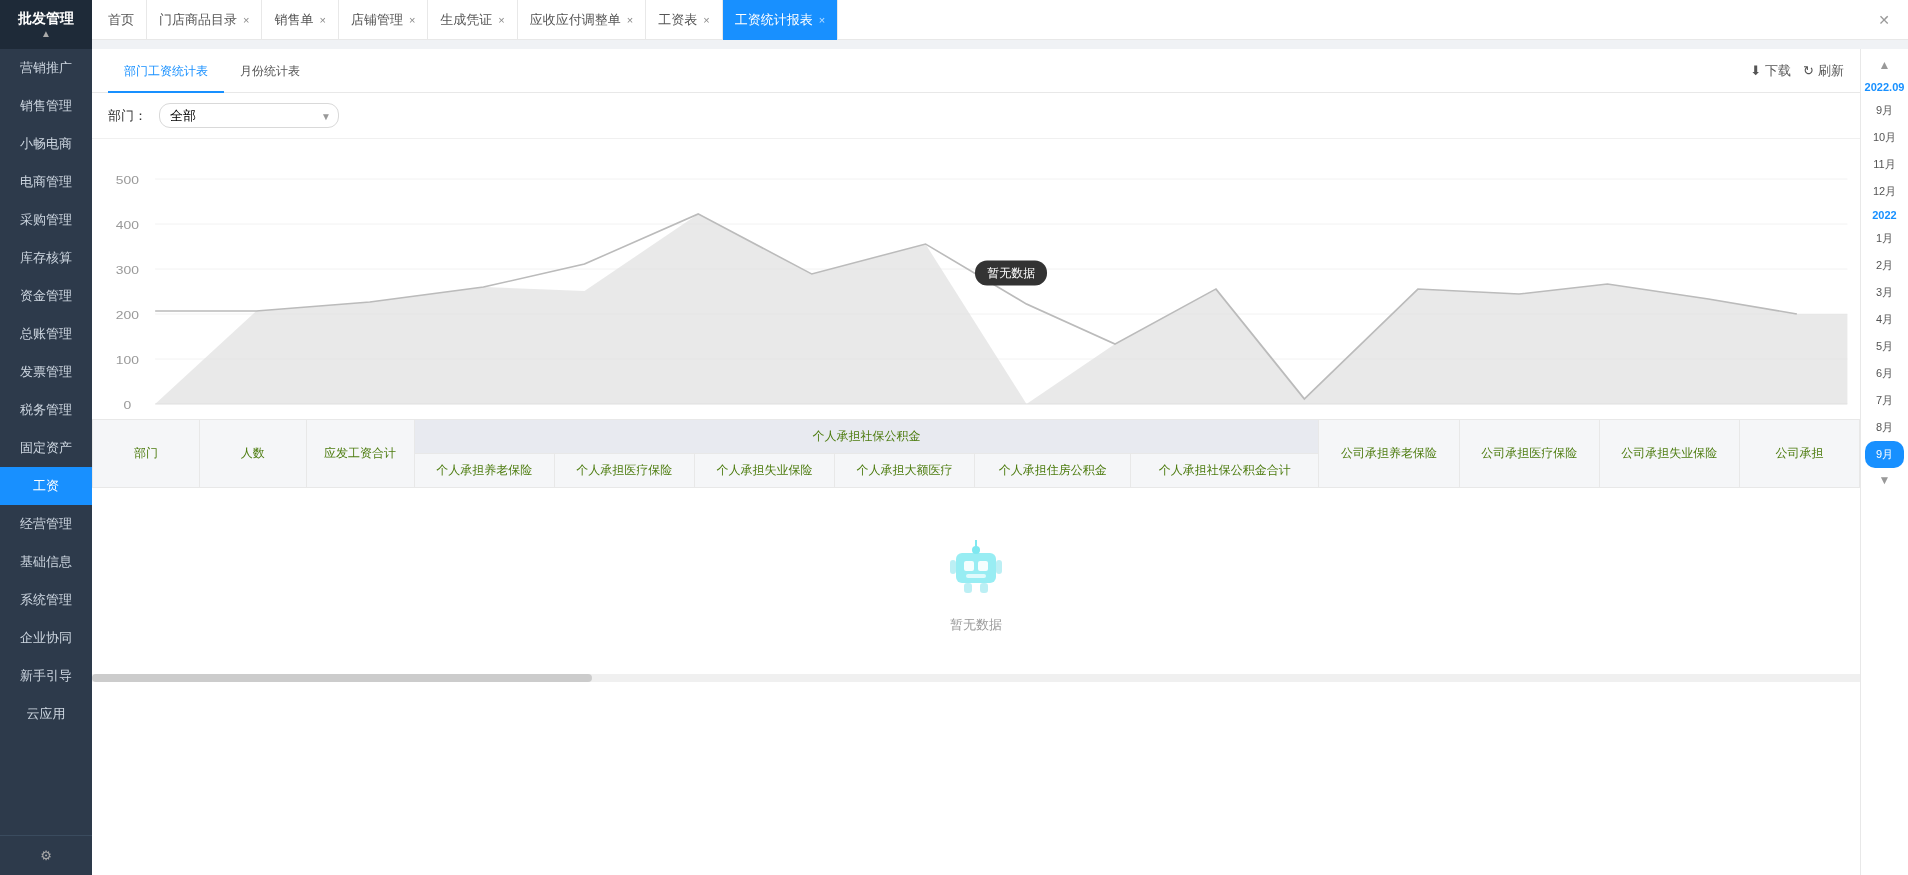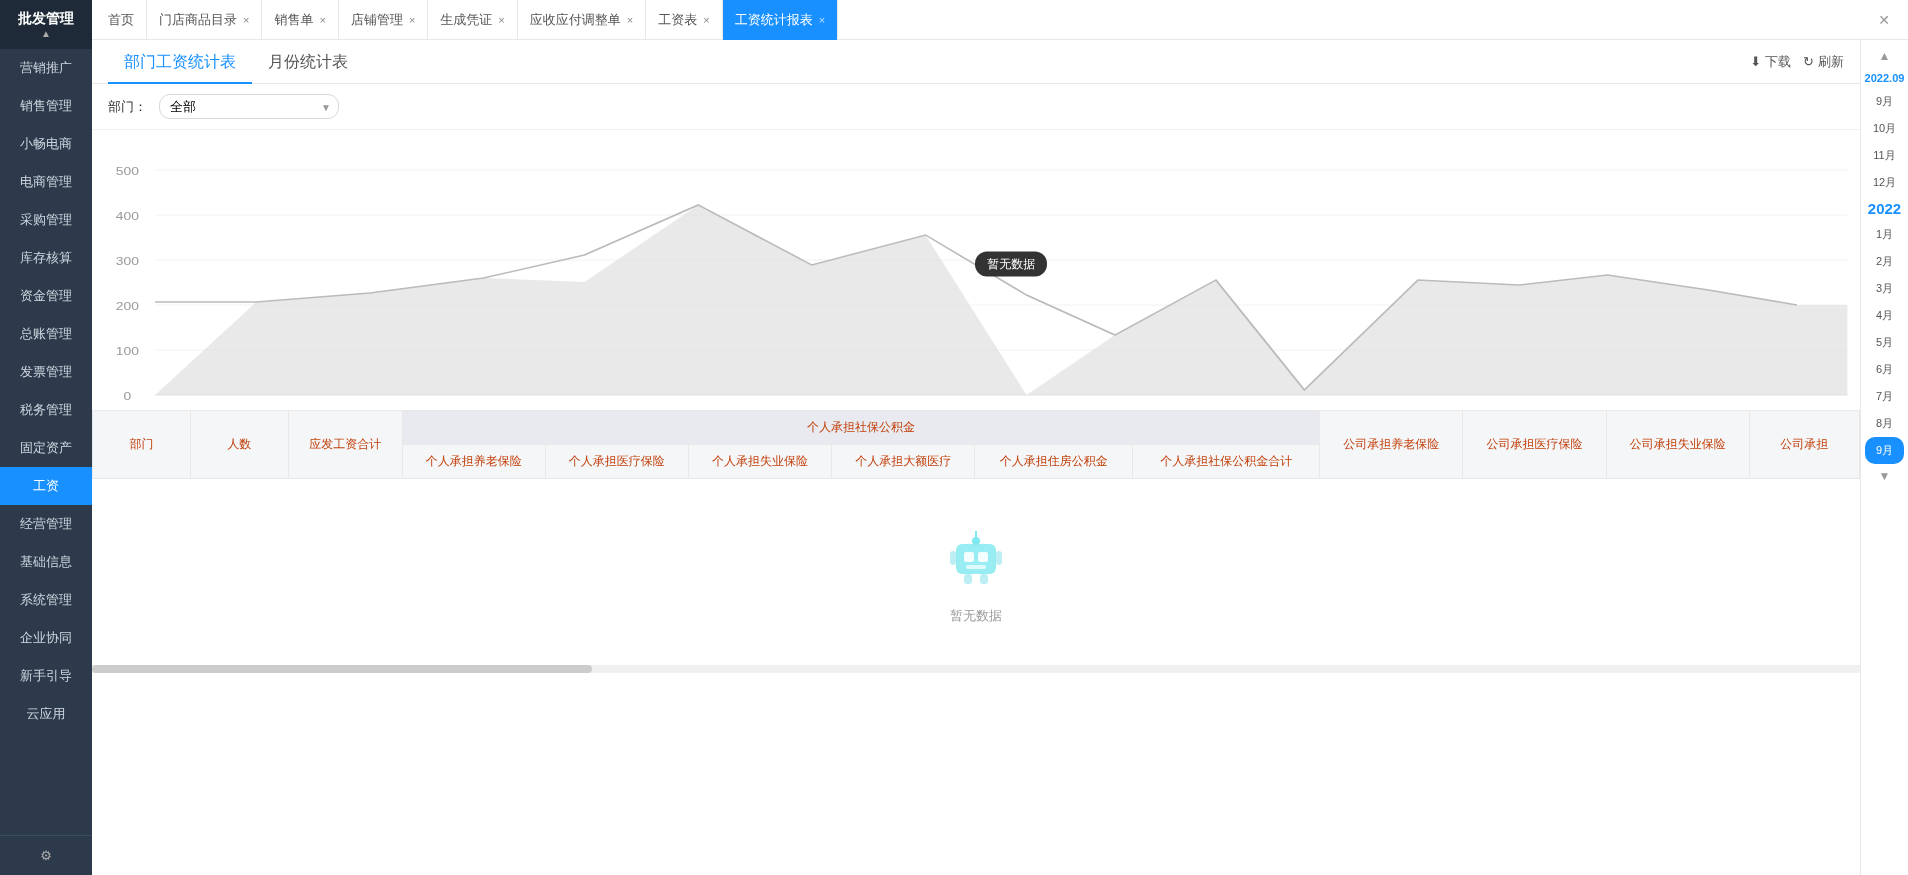--- a/index.html
+++ b/index.html
@@ -45,20 +45,21 @@
       border-top: 1px solid #3a4b5e;
       cursor: pointer;
     }
 
     
     .main-area {
       flex: 1;
       display: flex;
       flex-direction: column;
       overflow: hidden;
+      gap: 9px;
     }
 
     
     .tab-bar {
       background: #fff;
       display: flex;
       align-items: center;
       border-bottom: 1px solid #e8e8e8;
       padding: 0 4px;
       height: 40px;
@@ -125,21 +126,21 @@
       height: 44px;
       flex-shrink: 0;
       justify-content: space-between;
     }
     .sub-tabs { display: flex; gap: 0; }
     .sub-tab {
       padding: 0 16px;
       height: 44px;
       line-height: 44px;
       cursor: pointer;
-      font-size: 16px;
+      font-size: 12px;
       color: #555;
       border-bottom: 2px solid transparent;
     }
     .sub-tab.active { color: #1890ff; border-bottom: 2px solid #1890ff; }
     .sub-tab-actions {
       display: flex;
       gap: 12px;
       align-items: center;
       font-size: 13px;
       color: #555;
@@ -220,24 +221,24 @@
       position: relative;
     }
     .data-table {
       width: 100%;
       border-collapse: collapse;
       font-size: 12px;
     }
     .data-table th {
       background: #f5f6f8;
       border: 1px solid #e8e8e8;
-      padding: 8px 10px;
+      padding: 8px 4px;
       text-align: center;
       font-weight: 500;
-      color: #c2410c;
+      color: #4d7c0f;
       white-space: nowrap;
     }
     .data-table th.group-header {
       background: #e8eaf0;
     }
     .data-table td {
       border: 1px solid #e8e8e8;
       padding: 8px 10px;
       text-align: center;
       color: #555;
@@ -282,21 +283,21 @@
       white-space: nowrap;
     }
     .timeline-item.active {
       background: #1890ff;
       color: #fff;
       border-radius: 10px;
       margin: 0 4px;
       width: calc(100% - 8px);
     }
     .timeline-year {
-      font-size: 15px;
+      font-size: 11px;
       color: #1890ff;
       padding: 4px 2px;
       text-align: center;
       font-weight: bold;
     }
     .timeline-nav {
       width: 24px;
       height: 24px;
       display: flex;
       align-items: center;

